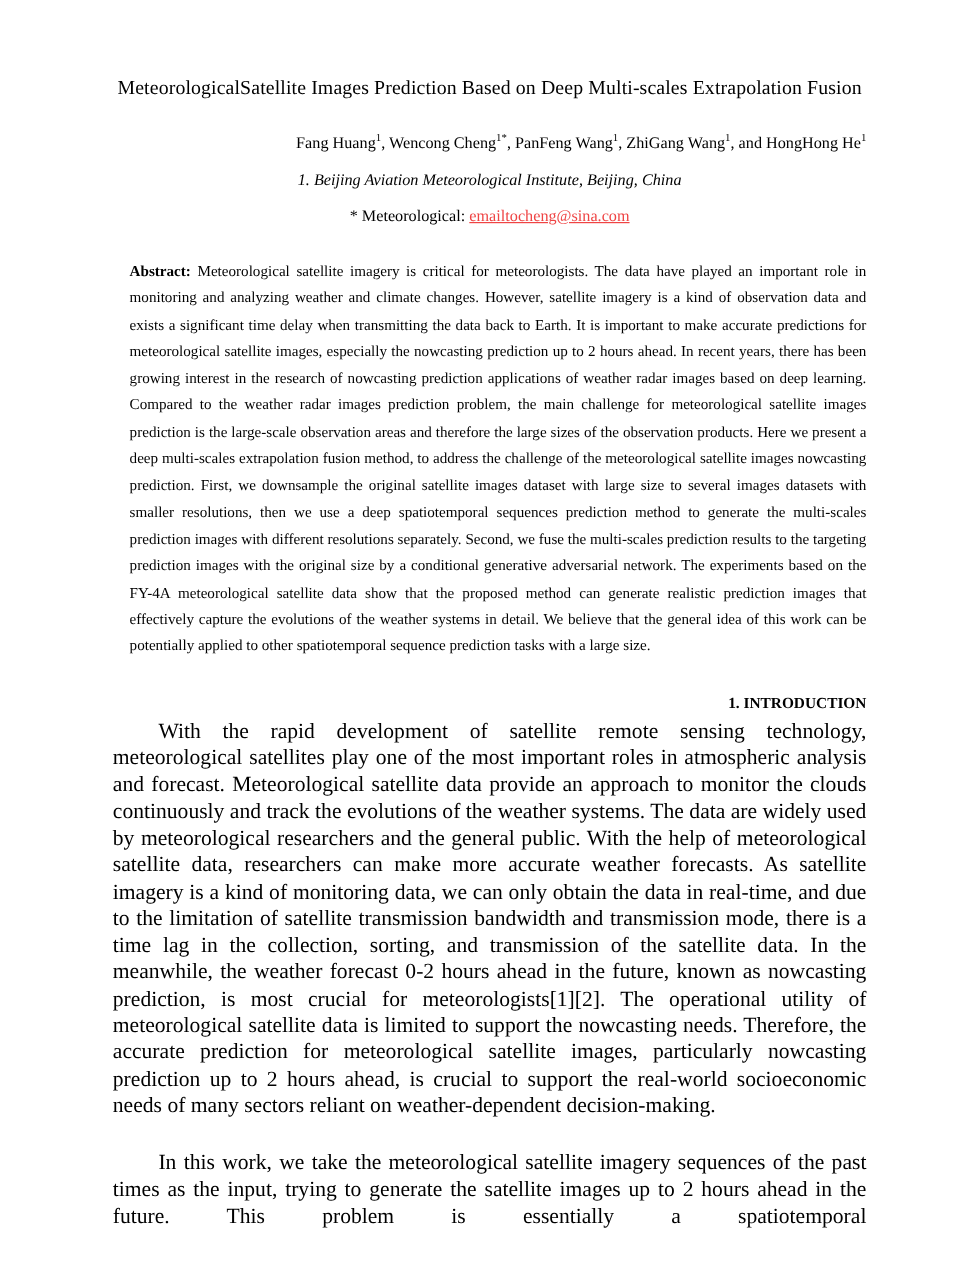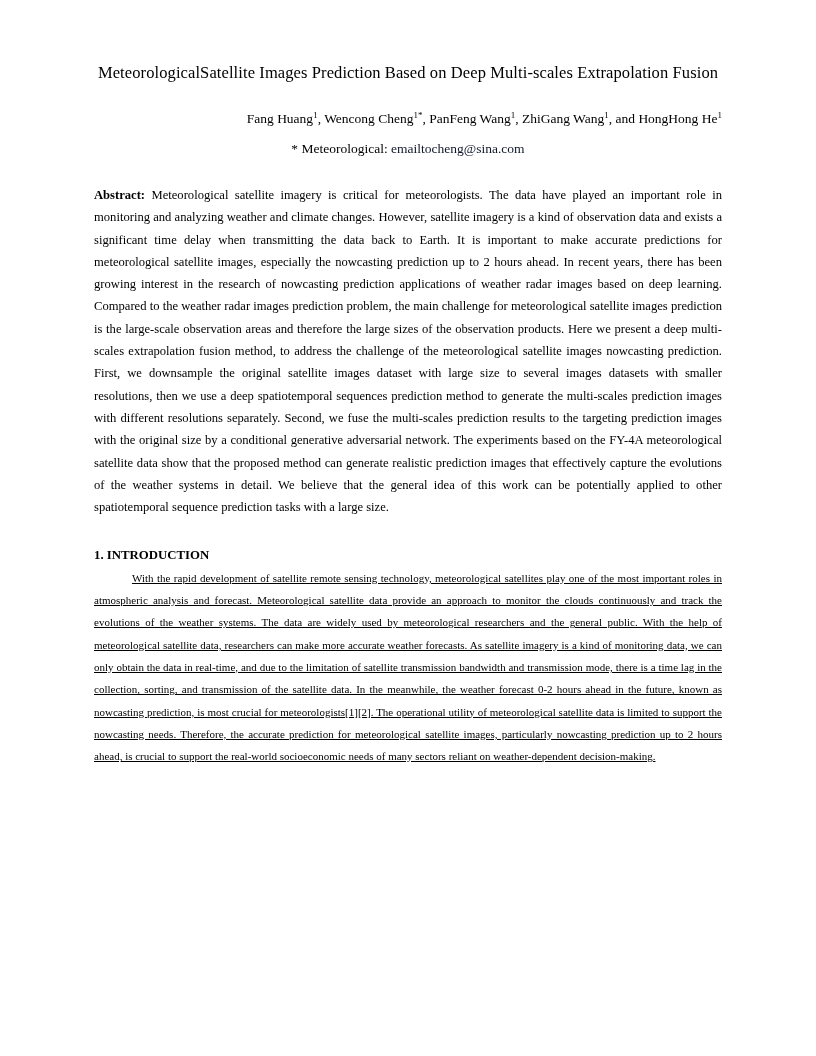--- a/index.html
+++ b/index.html
@@ -43,73 +43,76 @@
     font-size: 13.5px;
     font-style: italic;
     text-align: center;
   }
   .correspondence {
     margin-top: 14px;
     font-size: 13.5px;
     text-align: center;
   }
   .email-link {
-    color: #0f172a;
+    color: #ef4444;
+    text-decoration: underline;
     cursor: pointer;
   }
   .abstract {
-    margin: 27px 0 0 0;
+    margin: 27px 0 0 14px;
     font-size: 12.6px;
     line-height: 22.3px;
     text-align: justify;
   }
   .abstract .abstract-label {
     font-weight: bold;
   }
   .section-heading {
     margin: 26px 0 0 0;
     font-size: 12.8px;
     font-weight: bold;
     line-height: 22.3px;
+    text-align: right;
   }
   .body-para {
     margin: 0;
-    font-size: 11px;
+    font-size: 18px;
     line-height: 22.3px;
     text-align: justify;
     text-indent: 38px;
-    text-decoration: underline;
   }
   .body-para.spaced {
     margin-top: 25px;
   }
   .body-para.fill-last {
     text-align-last: justify;
   }
 </style>
 </head>
 <body>
 
 <div class="page">
 
   <h1 class="title">MeteorologicalSatellite Images Prediction Based on Deep Multi-scales Extrapolation Fusion</h1>
 
   <div class="authors">
     <span><span>Fang Huang</span><sup class="author-sup">1</sup><span>, </span></span><span><span>Wencong Cheng</span><sup class="author-sup">1*</sup><span>,  </span></span><span><span>PanFeng Wang</span><sup class="author-sup">1</sup><span>, </span></span><span><span>ZhiGang Wang</span><sup class="author-sup">1</sup><span>, and </span></span><span><span>HongHong He</span><sup class="author-sup">1</sup></span>
   </div>
 
+  <div class="affiliation">1. Beijing Aviation Meteorological Institute, Beijing, China</div>
 
   <div class="correspondence">
     <span>* Meteorological:</span>
     <a class="email-link">emailtocheng@sina.com</a>
   </div>
 
   <p class="abstract">
     <span class="abstract-label">Abstract:</span>
     <span>Meteorological satellite imagery is critical for meteorologists. The data have played an important role in monitoring and analyzing weather and climate changes. However, satellite imagery is a kind of observation data and exists a significant time delay when transmitting the data back to Earth. It is important to make accurate predictions for meteorological satellite images, especially the nowcasting prediction up to 2 hours ahead. In recent years, there has been growing interest in the research of nowcasting prediction applications of weather radar images based on deep learning. Compared to the weather radar images prediction problem, the main challenge for meteorological satellite images prediction is the large-scale observation areas and therefore the large sizes of the observation products. Here we present a deep multi-scales extrapolation fusion method, to address the challenge of the meteorological satellite images nowcasting prediction. First, we downsample the original satellite images dataset with large size to several images datasets with smaller resolutions, then we use a deep spatiotemporal sequences prediction method to generate the multi-scales prediction images with different resolutions separately. Second, we fuse the multi-scales prediction results to the targeting prediction images with the original size by a conditional generative adversarial network. The experiments based on the FY-4A meteorological satellite data show that the proposed method can generate realistic prediction images that effectively capture the evolutions of the weather systems in detail. We believe that the general idea of this work can be potentially applied to other spatiotemporal sequence prediction tasks with a large size.</span>
   </p>
 
   <h2 class="section-heading">1. INTRODUCTION</h2>
 
   <p class="body-para">With the rapid development of satellite remote sensing technology, meteorological satellites play one of the most important roles in atmospheric analysis and forecast. Meteorological satellite data provide an approach to monitor the clouds continuously and track the evolutions of the weather systems. The data are widely used by meteorological researchers and the general public. With the help of meteorological satellite data, researchers can make more accurate weather forecasts. As satellite imagery is a kind of monitoring data, we can only obtain the data in real-time, and due to the limitation of satellite transmission bandwidth and transmission mode, there is a time lag in the collection, sorting, and transmission of the satellite data. In the meanwhile, the weather forecast 0-2 hours ahead in the future, known as nowcasting prediction, is most crucial for meteorologists[1][2]. The operational utility of meteorological satellite data is limited to support the nowcasting needs. Therefore, the accurate prediction for meteorological satellite images, particularly nowcasting prediction up to 2 hours ahead, is crucial to support the real-world socioeconomic needs of many sectors reliant on weather-dependent decision-making.</p>
 
+  <p class="body-para spaced fill-last">In this work, we take the meteorological satellite imagery sequences of the past times as the input, trying to generate the satellite images up to 2 hours ahead in the future. This problem is essentially a spatiotemporal</p>
 
 </div>
 
 </body></html>

